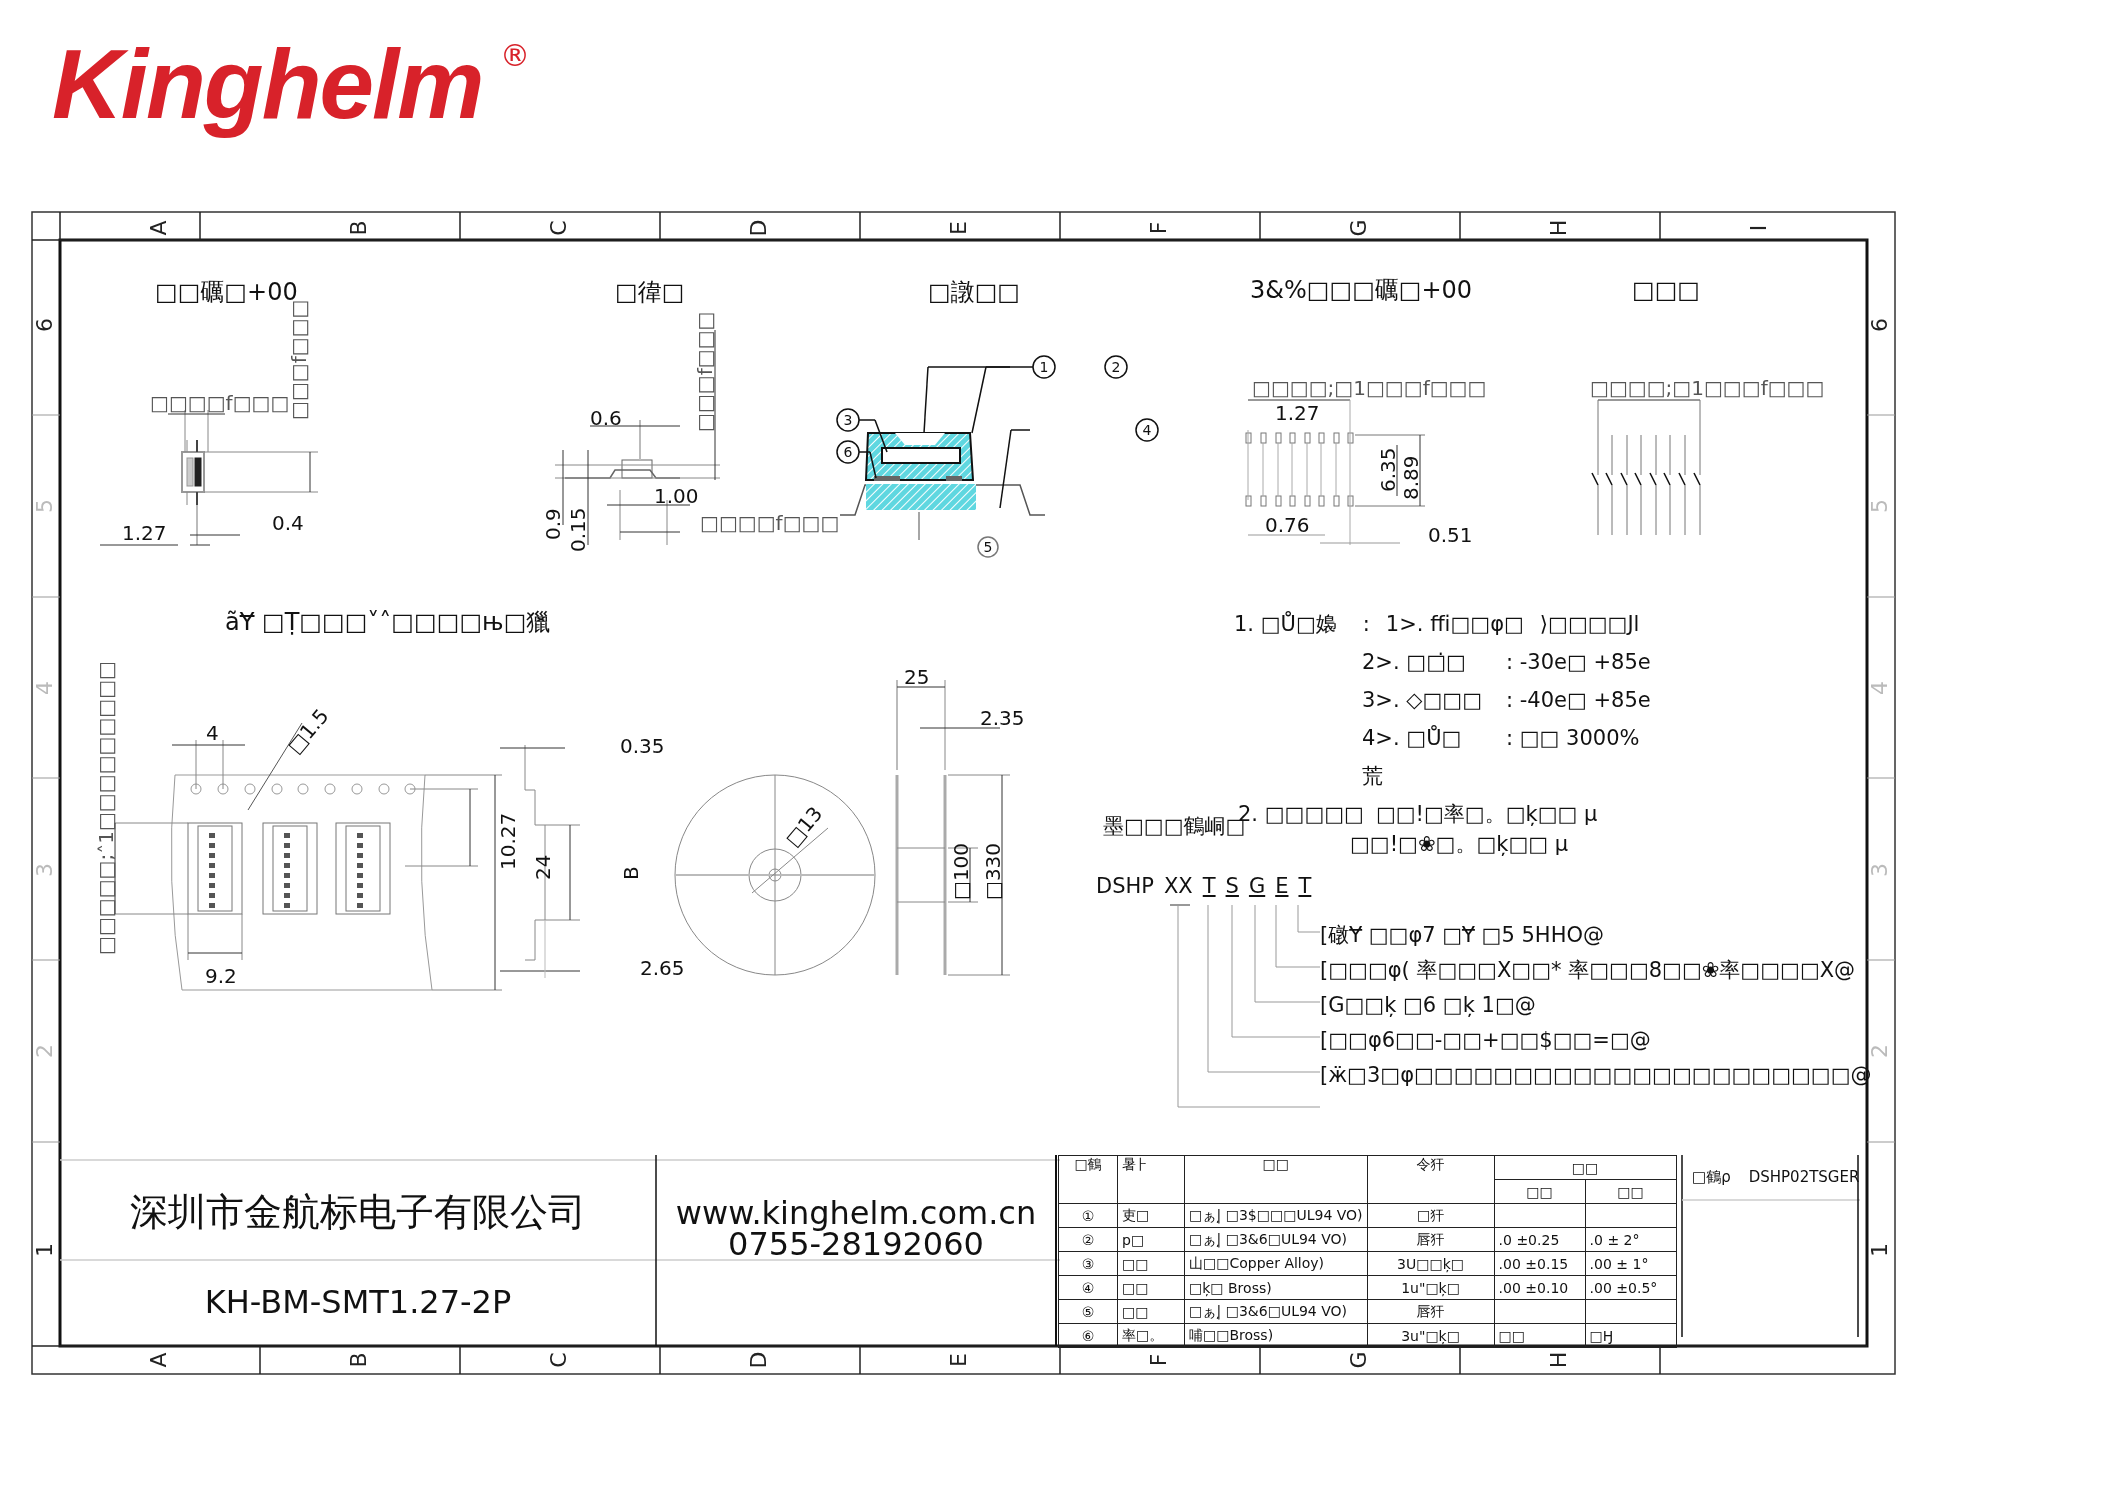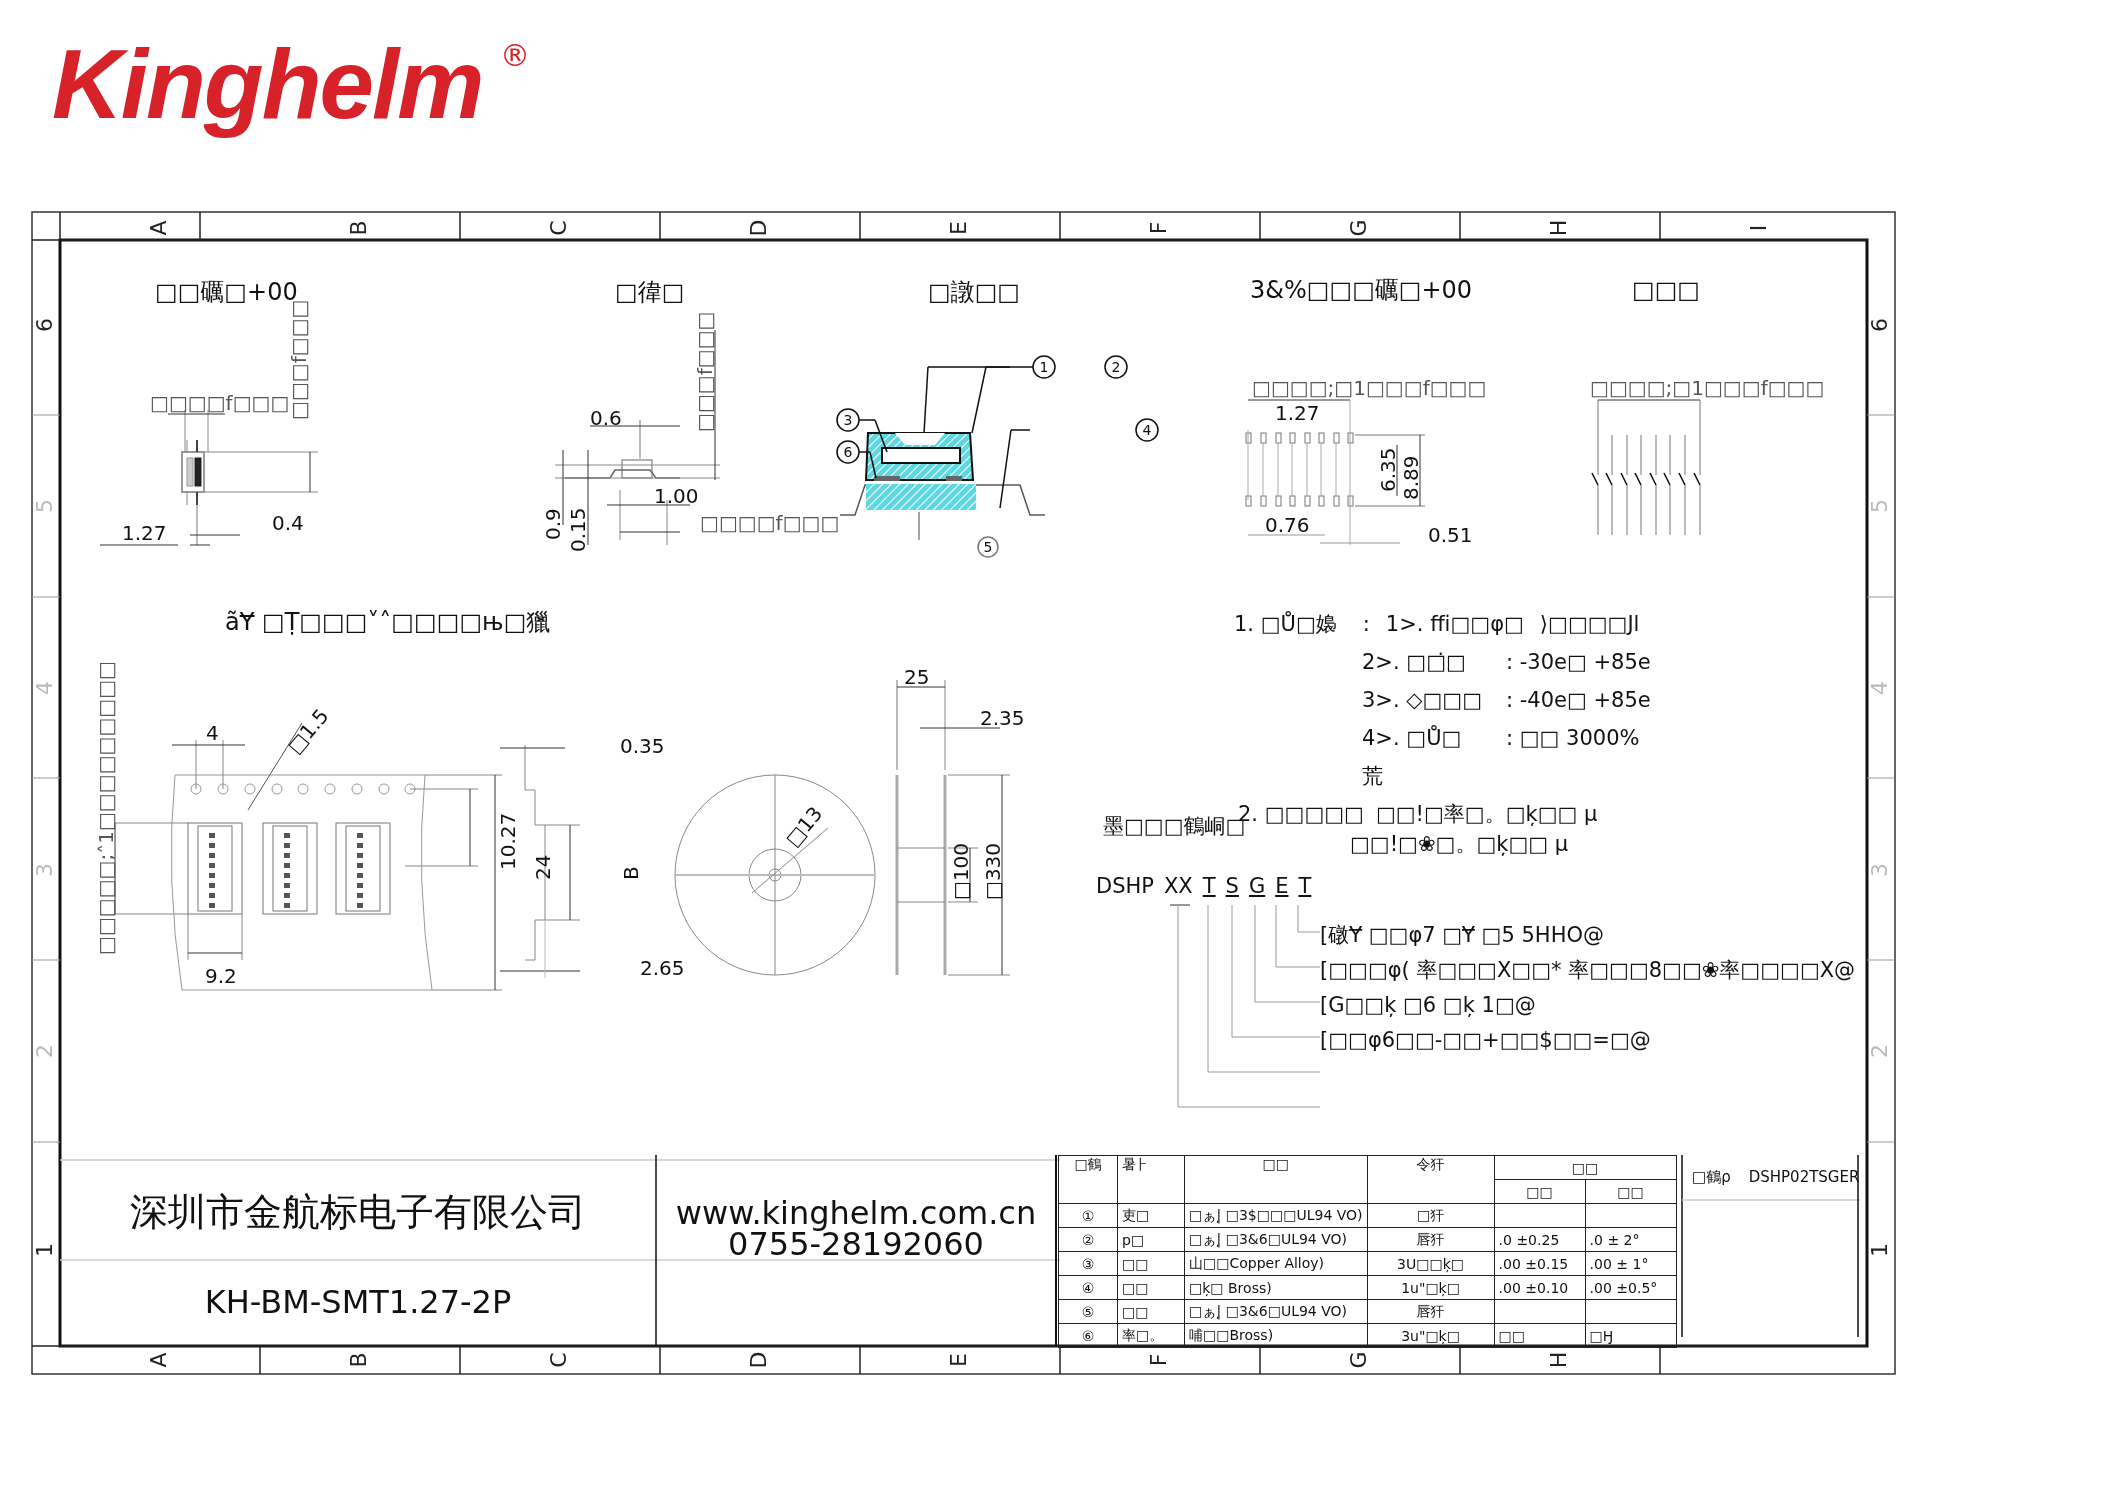--- a/index.html
+++ b/index.html
@@ -449,20 +449,21 @@
   <span style="text-decoration:underline">S</span>
   <span style="text-decoration:underline">G</span>
   <span style="text-decoration:underline">E</span>
   <span style="text-decoration:underline">T</span>
 </div>
 <div class="tb" style="left:1320px;top:918px;font-size:21px;line-height:35px;">
   <div>[礅Ɏ □□φ7 □Ɏ □5 5HHO@</div>
   <div>[□□□φ( 率□□□X□□* 率□□□8□□❀率□□□□X@</div>
   <div>[G□□ķ □6 □ķ 1□@</div>
   <div>[□□φ6□□-□□+□□$□□=□@</div>
+  <div>[ӝ□3□φ□□□□□□□□□□□□□□□□□□□□□□@</div>
 </div>
 
 <div class="tb" style="left:60px;top:1165px;width:596px;height:95px;display:flex;align-items:center;justify-content:center;font-size:38px;font-family:'DejaVu Serif',serif;">深圳市金航标电子有限公司</div>
 <div class="tb" style="left:60px;top:1262px;width:596px;height:80px;display:flex;align-items:center;justify-content:center;font-size:32px;">KH-BM-SMT1.27-2P</div>
 <div class="tb" style="left:656px;top:1165px;width:400px;height:95px;display:flex;align-items:center;justify-content:center;font-size:32px;">www.kinghelm.com.cn</div>
 <div class="tb" style="left:656px;top:1204px;width:400px;height:80px;display:flex;align-items:center;justify-content:center;font-size:32px;">0755-28192060</div>
 <div class="tb" style="left:1692px;top:1168px;font-size:15px;display:flex;gap:18px;">
   <span>□鶴ρ</span>
     <span>DSHP02TSGER</span>
 </div>

